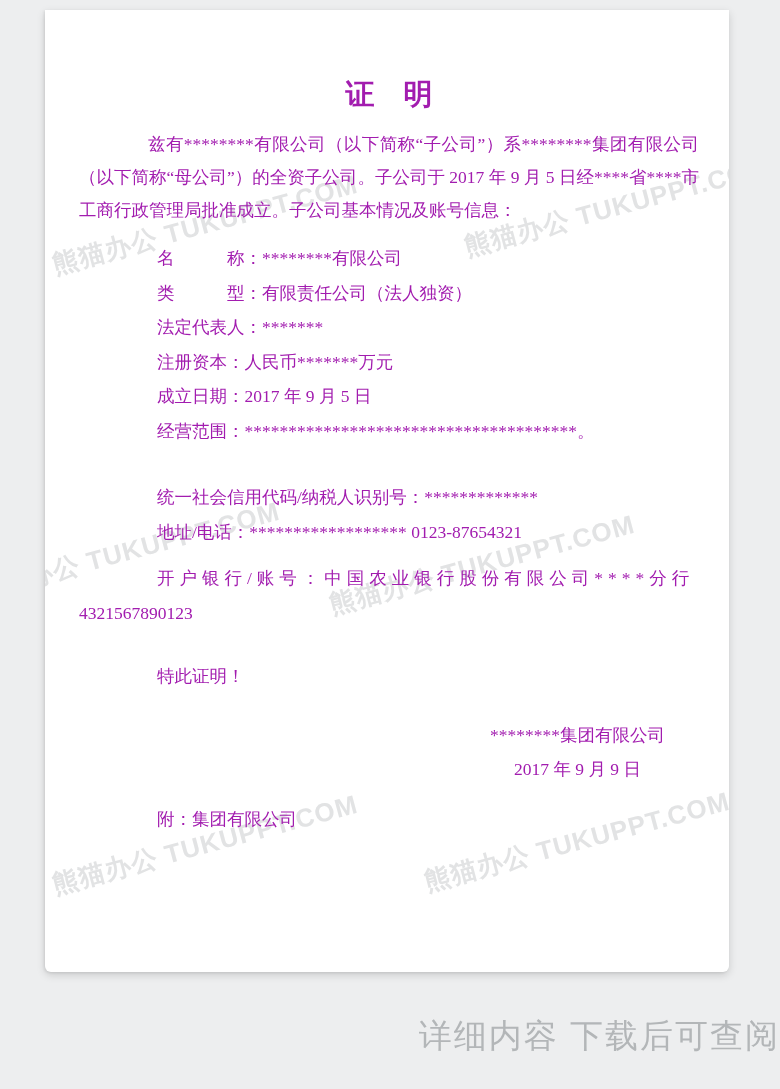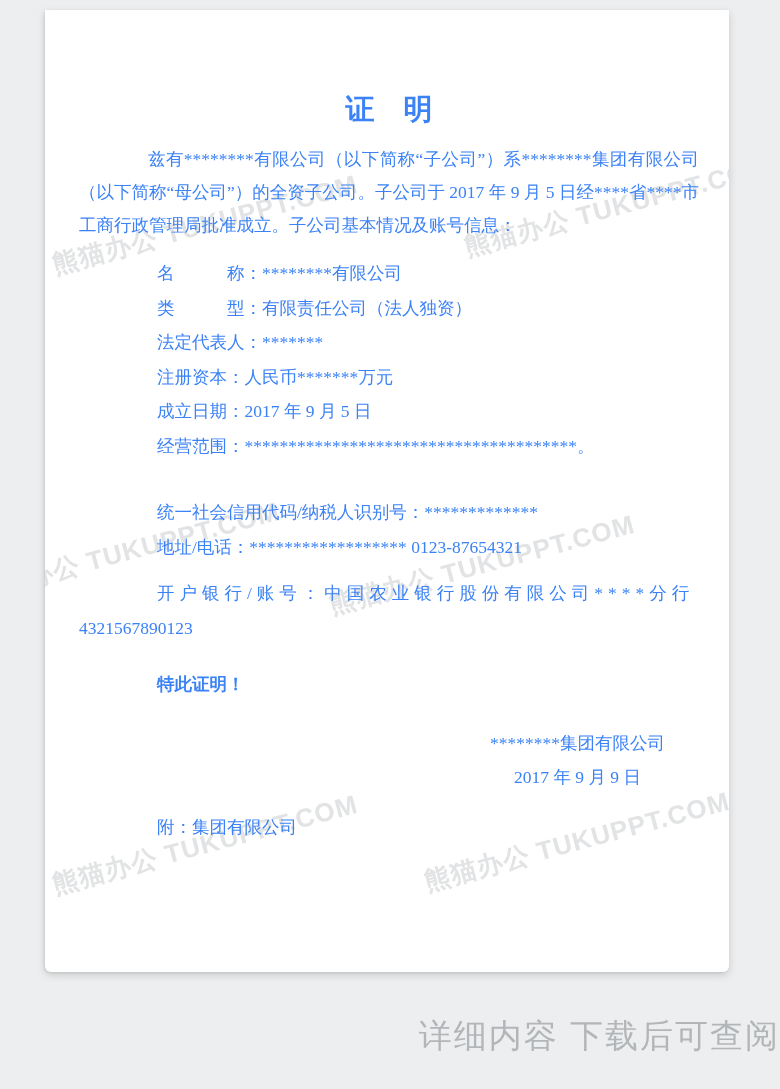--- a/index.html
+++ b/index.html
@@ -46,23 +46,23 @@
   .wm1 { left: 8px;   top: 238px; }
   .wm2 { left: 420px; top: 220px; }
   .wm3 { left: -70px; top: 565px; }
   .wm4 { left: 285px; top: 578px; }
   .wm5 { left: 8px;   top: 858px; }
   .wm6 { left: 380px; top: 855px; }
   .content {
     position: absolute;
     left: 34px;
     right: 30px;
-    top: 15px;
+    top: 0;
     z-index: 1;
-    color: #3b82f6;
+    color: #a21caf;
     font-size: 17.5px;
     line-height: 34.5px;
   }
   .title {
     margin-top: 64px;
     text-align: center;
     font-size: 29px;
     font-weight: bold;
     line-height: 40px;
   }
@@ -70,21 +70,21 @@
     margin: 14px 0 0 0;
     text-indent: 69px;
     text-align: justify;
     line-height: 33px;
   }
   .details { margin-top: 14px; }
   .indent-line { padding-left: 78px; }
   .account-block { margin-top: 32px; }
   .bank-line { letter-spacing: 5px; margin-top: 12px; }
   .bank-number { padding-left: 0; }
-  .closing { margin-top: 22px; font-weight: bold; }
+  .closing { margin-top: 29px; }
   .signature {
     margin-top: 24px;
     margin-right: 34px;
     display: flex;
     flex-direction: column;
     align-items: center;
     margin-left: auto;
     width: fit-content;
     text-align: center;
   }

